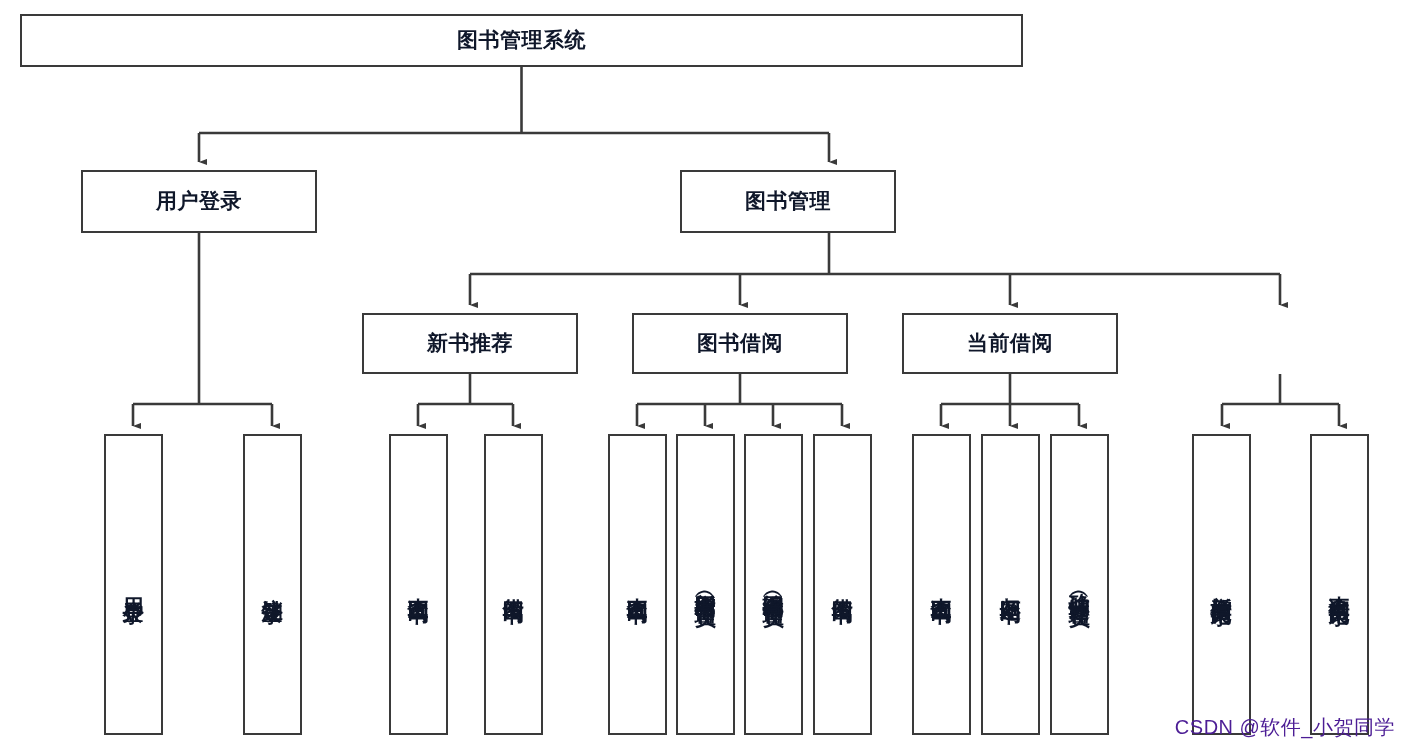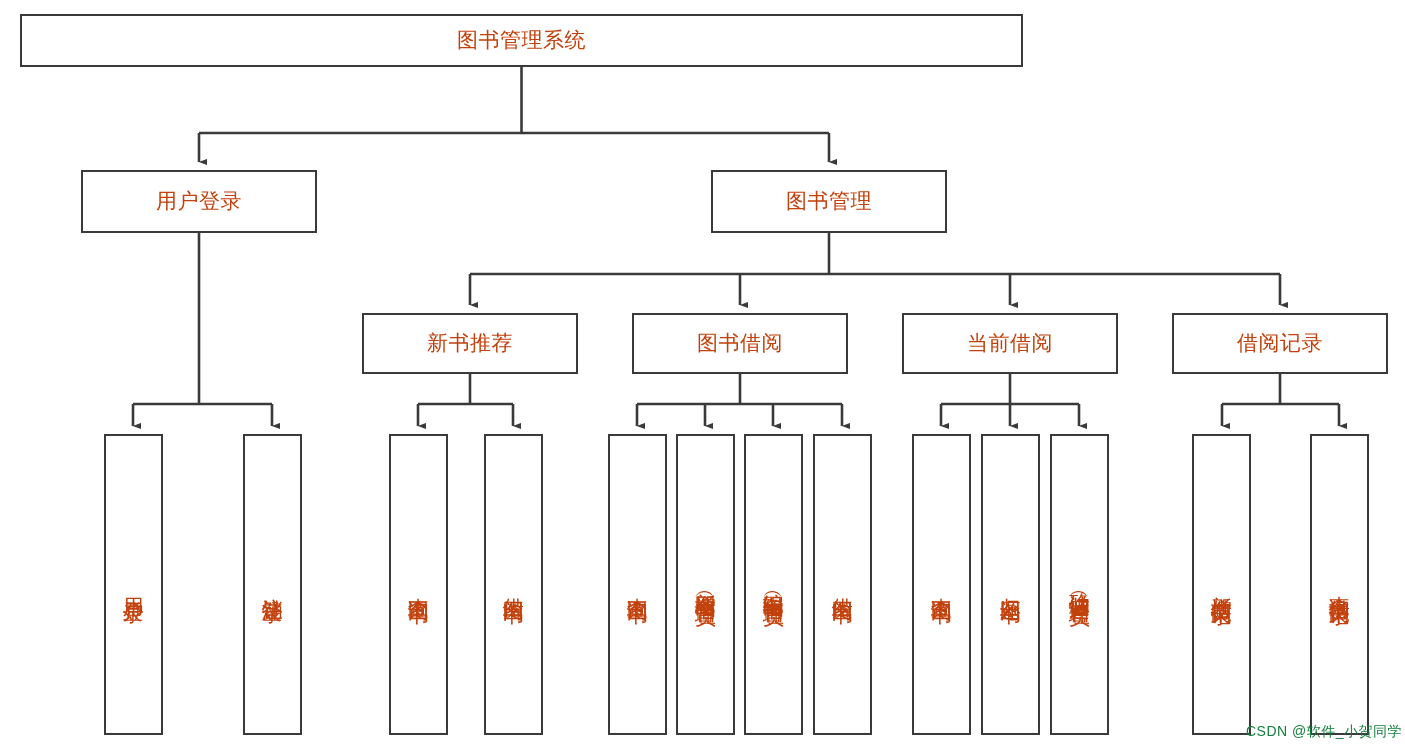--- a/index.html
+++ b/index.html
@@ -34,44 +34,45 @@
     border: 2px solid #3a3a3a;
     display: flex;
     align-items: center;
     justify-content: center;
     z-index: 2;
   }
   .node-label {
     font-size: 21px;
     line-height: 1.18;
     letter-spacing: 0.5px;
-    color: #c2410c;
+    color: #0f172a;
     white-space: nowrap;
     text-align: center;
+    font-weight: bold;
   }
   .node.leaf {
     align-items: center;
     justify-content: center;
     padding: 6px 2px;
   }
   .node.leaf .node-label {
     writing-mode: vertical-rl;
     text-orientation: upright;
     font-size: 21px;
     line-height: 1.30;
     letter-spacing: 2px;
     white-space: normal;
     max-height: 100%;
   }
   #watermark {
     position: absolute;
-    right: 3px;
+    right: 10px;
     bottom: 6px;
-    font-size: 14px;
-    color: #15803d;
+    font-size: 20px;
+    color: #4c1d95;
     letter-spacing: 0.5px;
     z-index: 5;
     white-space: nowrap;
     user-select: none;
   }
 </style>
 </head>
 <body>
 
 <div id="canvas">
@@ -129,36 +130,33 @@
     </g>
   </svg>
 
   <div class="node" style="left:20px; top:14px; width:1003px; height:53px;">
     <span class="node-label">图书管理系统</span>
   </div>
 
   <div class="node" style="left:81px; top:170px; width:236px; height:63px;">
     <span class="node-label">用户登录</span>
   </div>
-  <div class="node" style="left:711px; top:170px; width:236px; height:63px;">
+  <div class="node" style="left:680px; top:170px; width:216px; height:63px;">
     <span class="node-label">图书管理</span>
   </div>
 
   <div class="node" style="left:362px; top:313px; width:216px; height:61px;align-items:center;">
     <span class="node-label">新书推荐</span>
   </div>
   <div class="node" style="left:632px; top:313px; width:216px; height:61px;align-items:center;">
     <span class="node-label">图书借阅</span>
   </div>
   <div class="node" style="left:902px; top:313px; width:216px; height:61px;">
     <span class="node-label">当前借阅</span>
   </div>
-  <div class="node" style="left:1172px; top:313px; width:216px; height:61px;">
-    <span class="node-label">借阅记录</span>
-  </div>
 
   <div class="node leaf" style="left:104px; top:434px; width:59px; height:301px;">
     <span class="node-label">用户登录</span>
   </div>
   <div class="node leaf" style="left:243px; top:434px; width:59px; height:301px;">
     <span class="node-label">注销登录</span>
   </div>
 
   <div class="node leaf" style="left:389px; top:434px; width:59px; height:301px;">
     <span class="node-label">查询图书</span>

